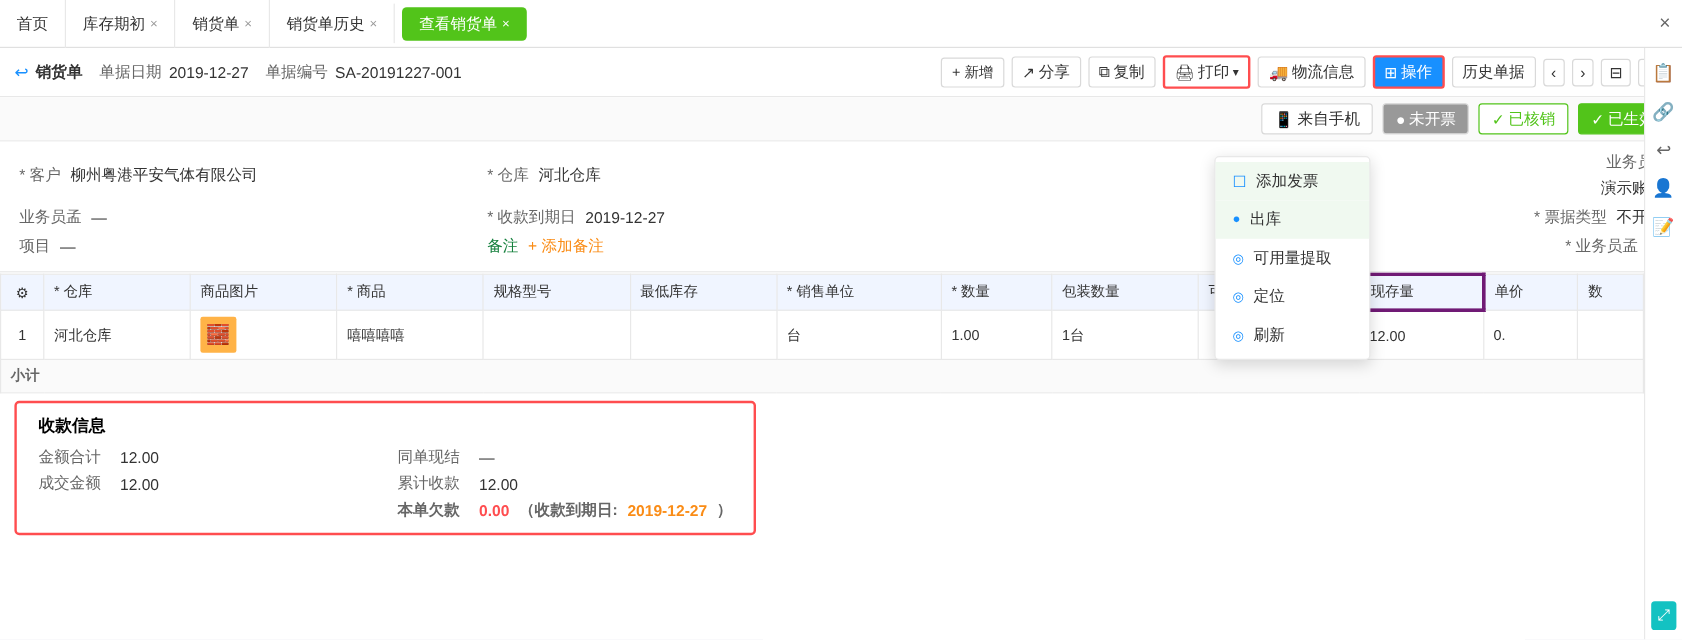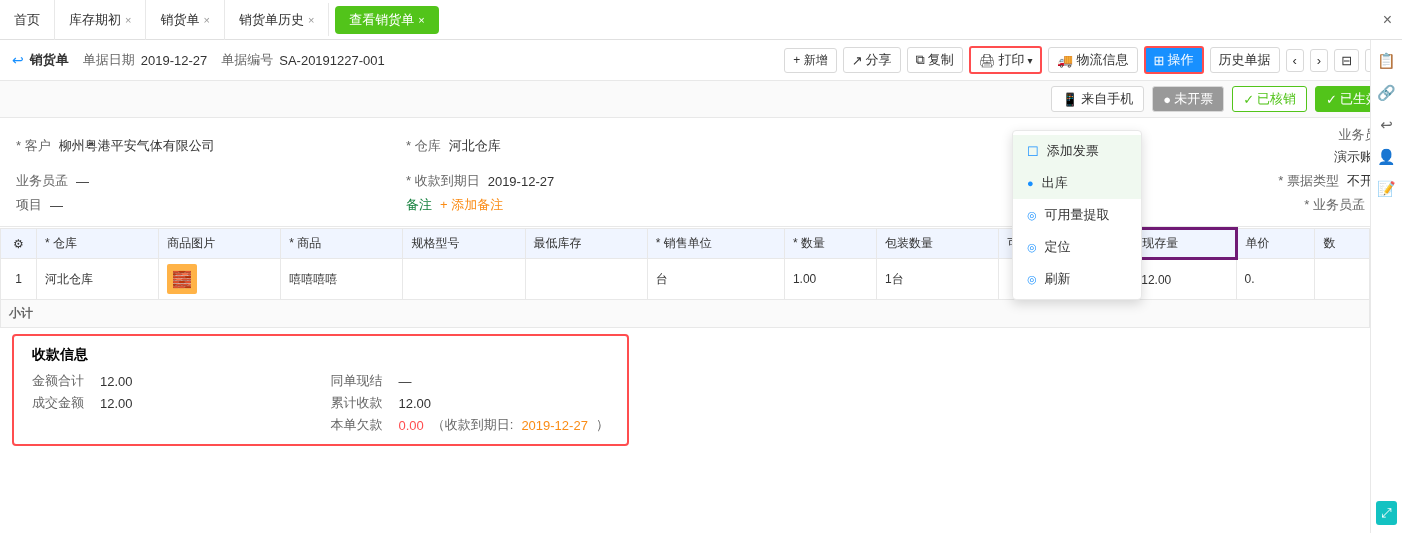--- a/index.html
+++ b/index.html
@@ -203,21 +203,21 @@
         </div>
         <div style="display:flex;align-items:center;gap:8px;">
           <span style="color:#666;min-width:60px;">成交金额</span>
           <span style="color:#333;">12.00</span>
         </div>
         <div style="display:flex;align-items:center;gap:8px;">
           <span style="color:#666;min-width:60px;">累计收款</span>
           <span style="color:#333;">12.00</span>
         </div>
         <div></div>
-        <div style="display:flex;align-items:center;gap:8px;flex-wrap:wrap;">
+        <div style="display:flex;align-items:center;gap:8px;flex-wrap:wrap;font-weight:bold;">
           <span style="color:#666;min-width:60px;">本单欠款</span>
           <span style="color:#ff4d4f;">0.00</span>
           <span style="color:#666;">（<span>收款到期日:</span></span>
           <span style="color:#fa8c16;">2019-12-27</span>
           <span style="color:#666;">）</span>
         </div>
       </div>
     </div>
   </div>
 

